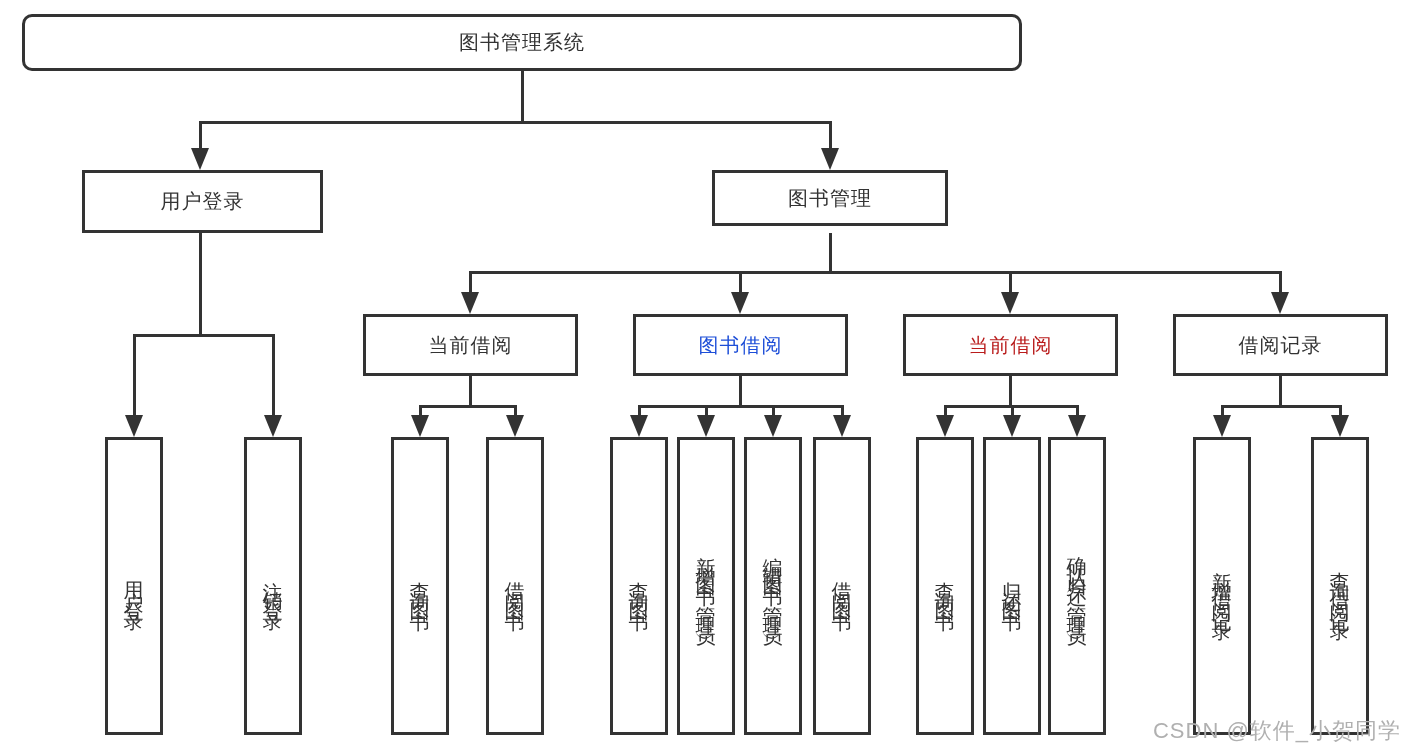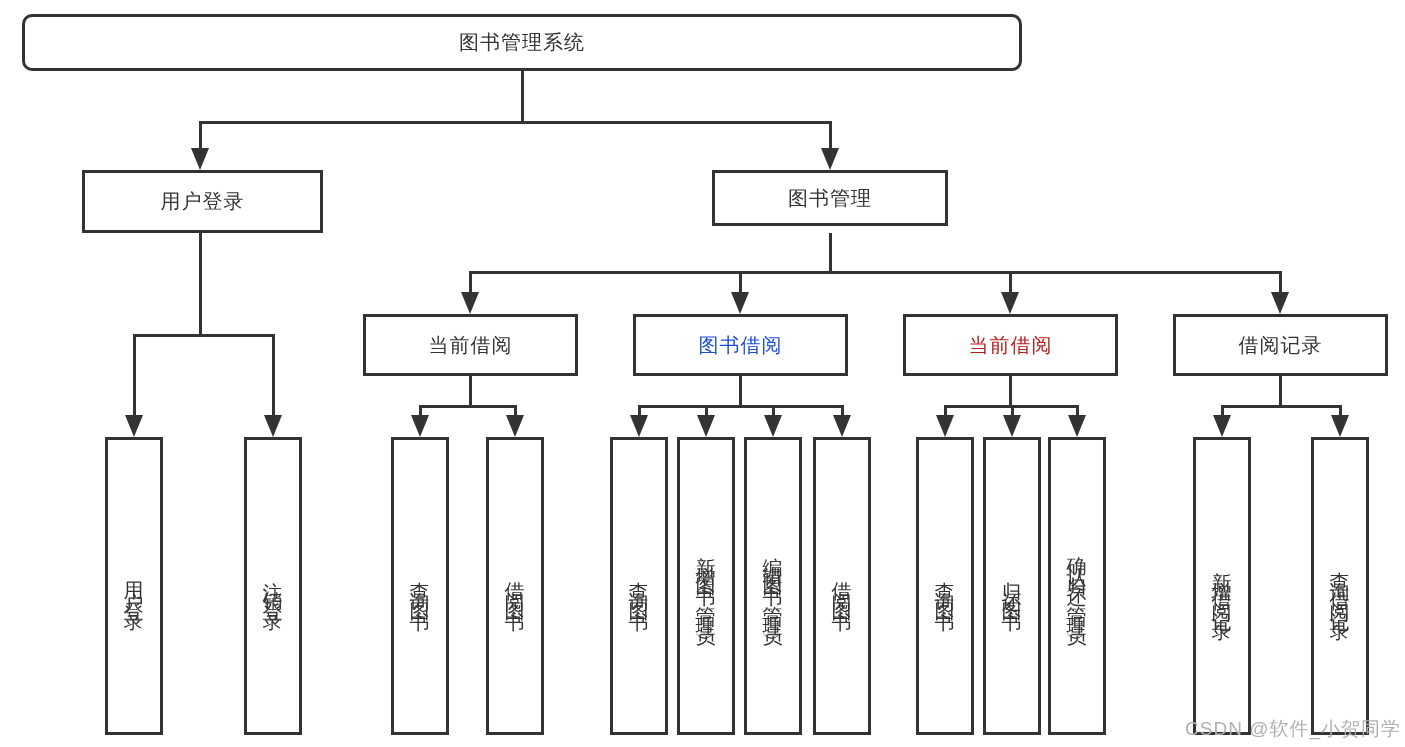--- a/index.html
+++ b/index.html
@@ -46,21 +46,21 @@
     width: 0;
     height: 0;
     border-left: 9px solid transparent;
     border-right: 9px solid transparent;
     border-top: 22px solid #333333;
   }
   .watermark {
     position: absolute;
     top: 716px;
     right: 4px;
-    font-size: 19px;
+    font-size: 22px;
     color: #b0b0b0;
     letter-spacing: 1px;
     white-space: nowrap;
     z-index: 5;
   }
 </style>
 </head>
 <body>
 
 <div class="canvas">

